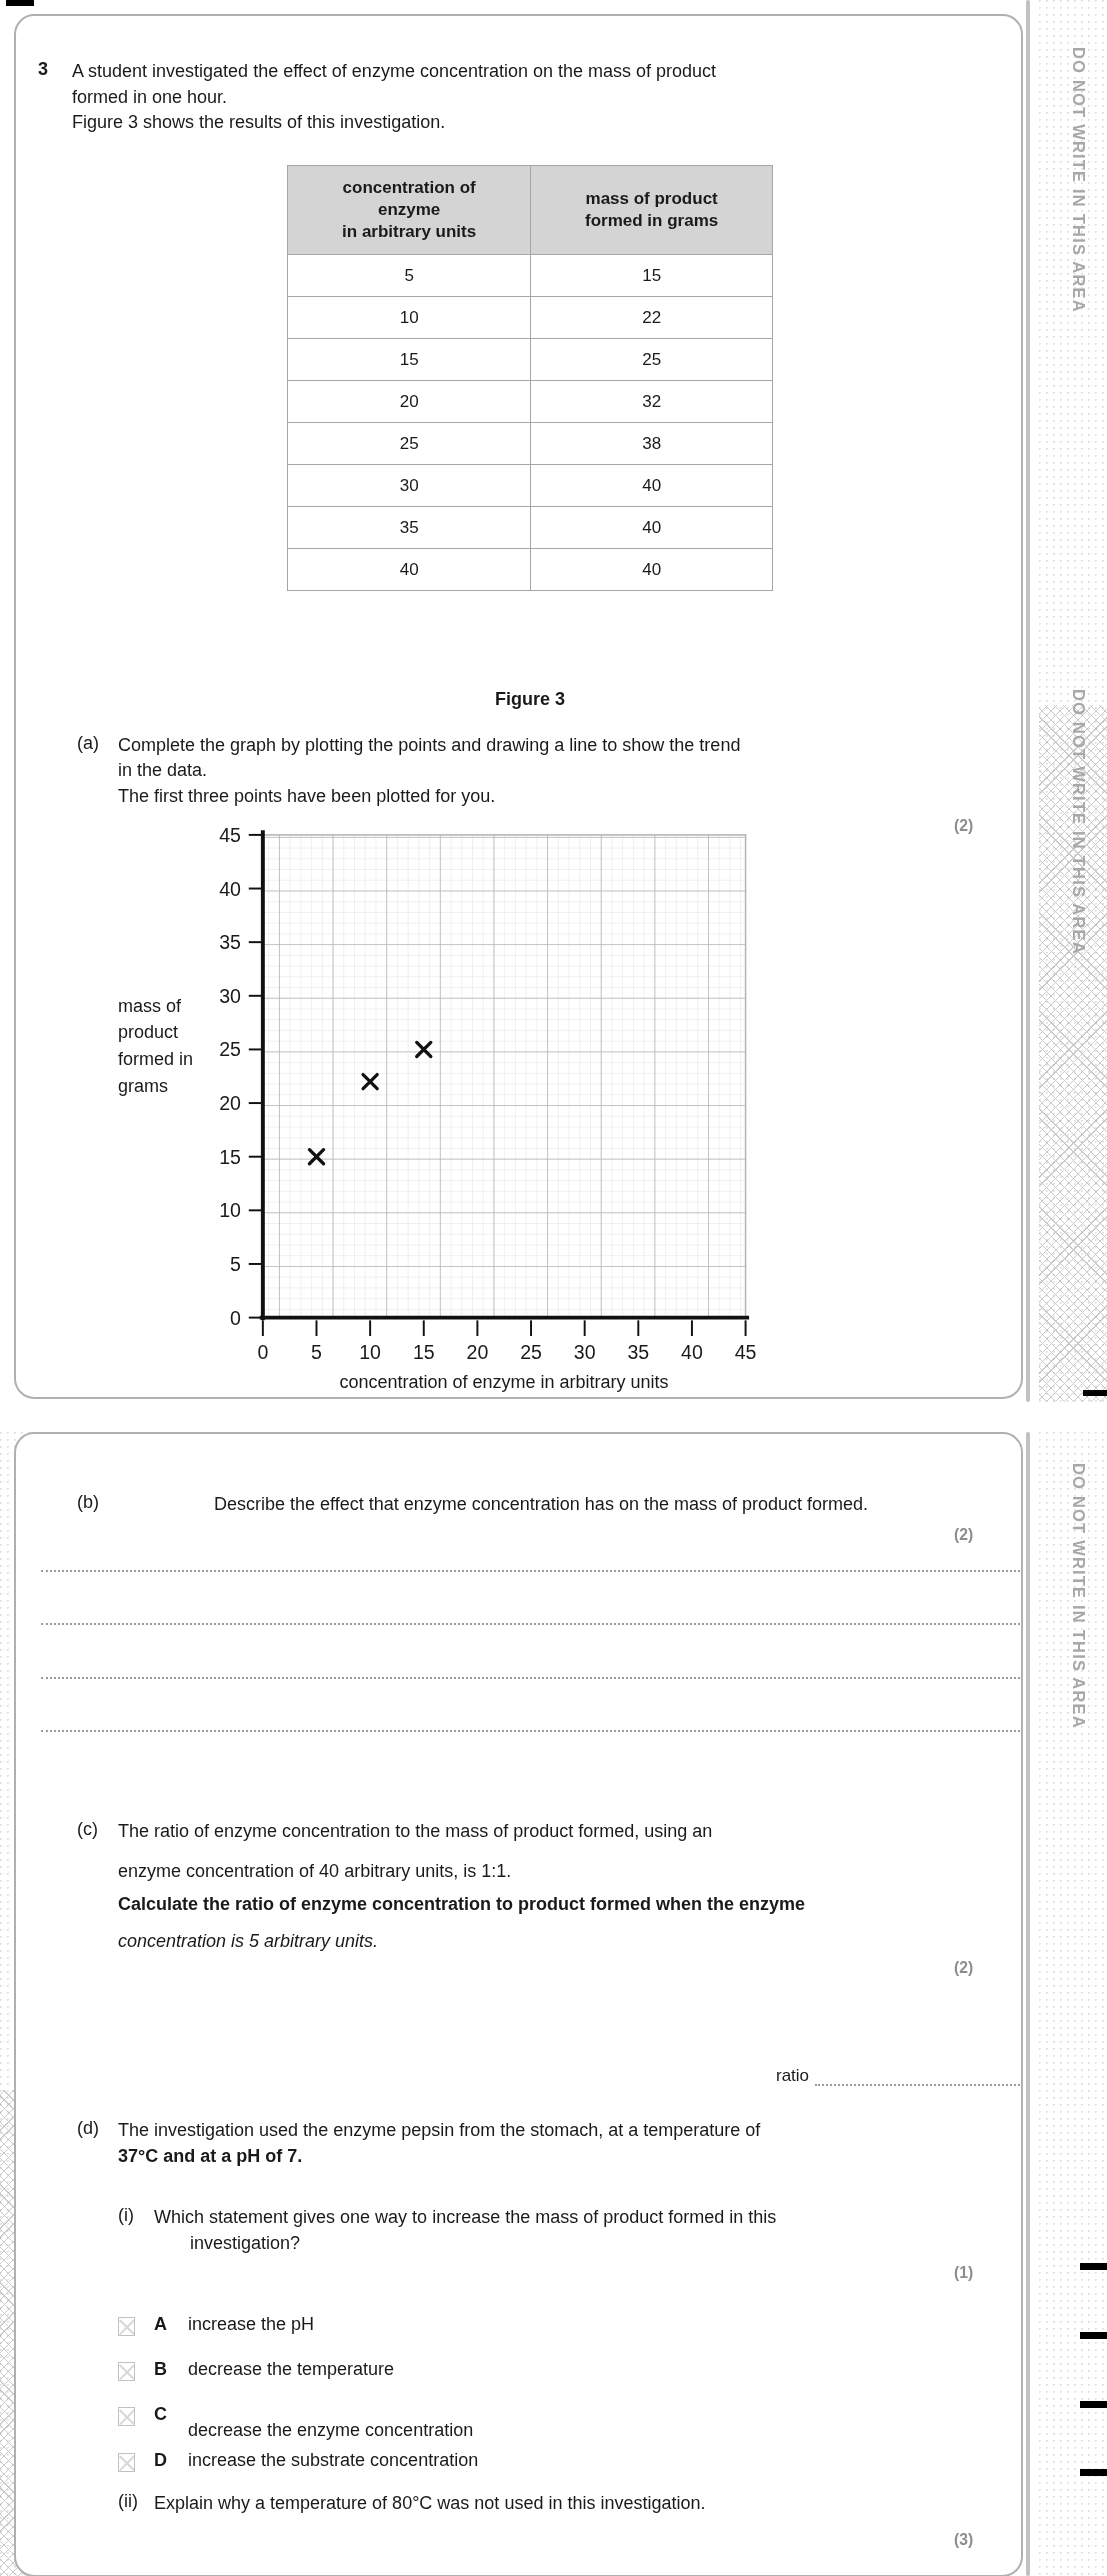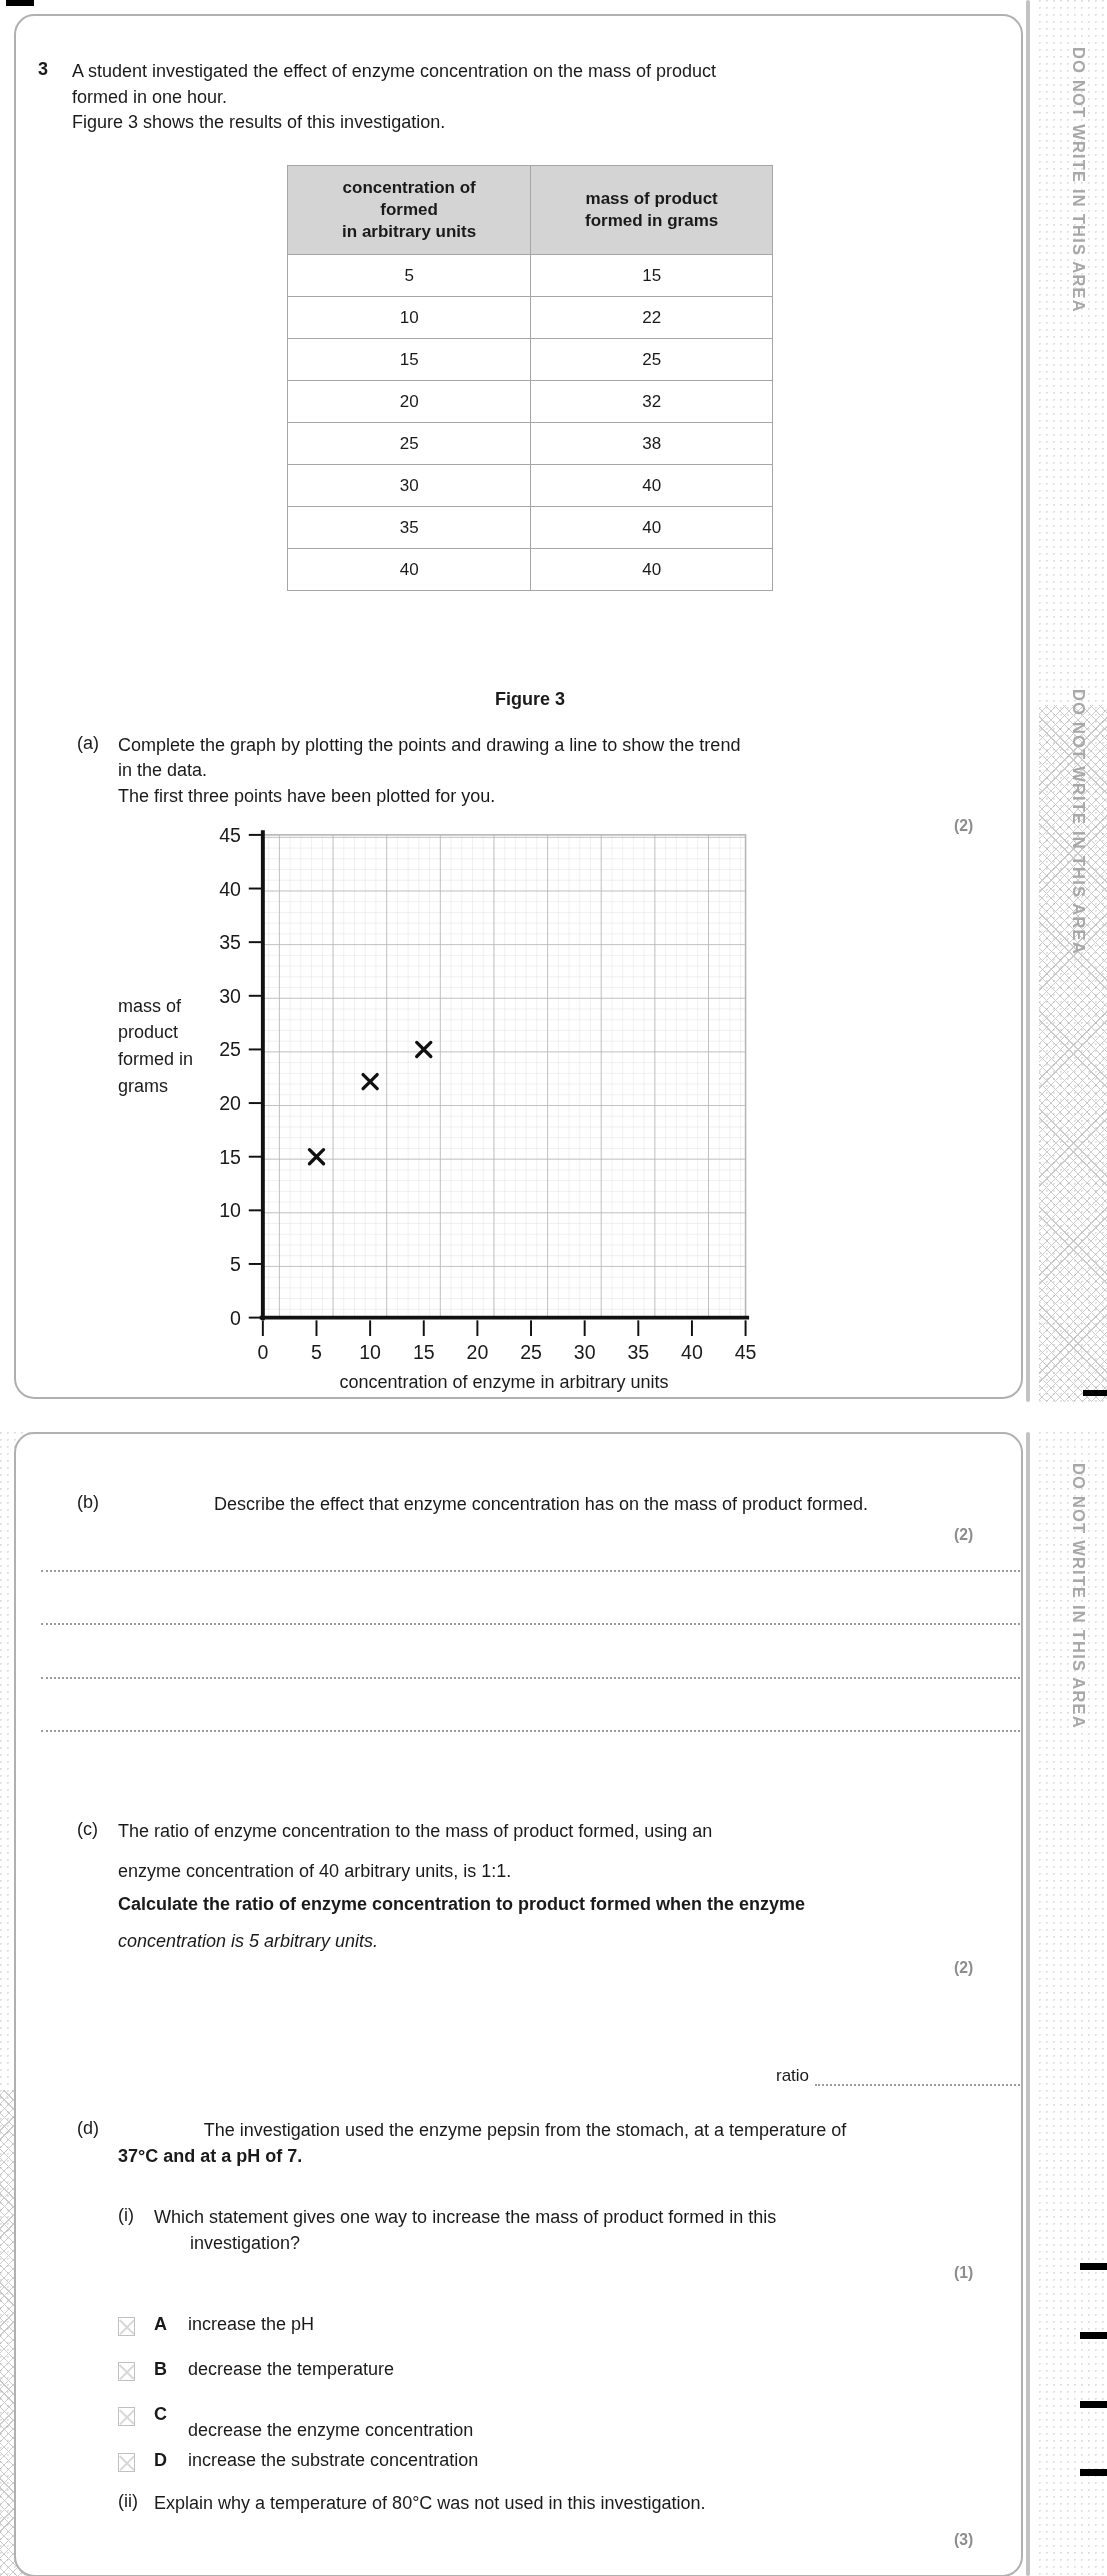--- a/index.html
+++ b/index.html
@@ -209,21 +209,21 @@
 <div class="qnum" style="left:38px; top:59px;">3</div>
 <div class="qtext" style="left:72px; top:59px; width:862px;">A student investigated the effect of enzyme concentration on the mass of product</div>
 <div class="qtext" style="left:72px; top:85px; width:862px;">formed in one hour.</div>
 <div class="qtext" style="left:72px; top:110px; width:862px;">Figure 3 shows the results of this investigation.</div>
 
 <table id="results-table">
   <thead>
     <tr>
       <th>
         <span>concentration of</span><br>
-        <span>formed</span><br>
+        <span>enzyme</span><br>
         <span>in arbitrary units</span>
       </th>
       <th>
         <span>mass of product</span><br>
         <span>formed in grams</span>
       </th>
     </tr>
   </thead>
   <tbody id="results-body">
       <tr>
@@ -378,21 +378,21 @@
 <div class="qtext" style="left:118px; top:1819px; width:846px;">The ratio of enzyme concentration to the mass of product formed, using an</div>
 <div class="qtext" style="left:118px; top:1845px; width:846px;margin-top:14px;">enzyme concentration of 40 arbitrary units, is 1:1.</div>
 <div class="qtext" style="left:118px; top:1892px; width:846px;font-weight:bold;">Calculate the ratio of enzyme concentration to product formed when the enzyme</div>
 <div class="qtext" style="left:118px; top:1929px; width:846px;font-style:italic;">concentration is 5 arbitrary units.</div>
 <div class="marks" style="left:954px; top:1959px;">(2)</div>
 
 <div class="ratio-label" style="left:776px; top:2066px;">ratio</div>
 <div class="answer-line" style="left:815px; top:2084px; width:205px;"></div>
 
 <div class="partlabel" style="left:77px; top:2118px;">(d)</div>
-<div class="qtext" style="left:102px; top:2118px; width:846px;text-align:center;">The investigation used the enzyme pepsin from the stomach, at a temperature of</div>
+<div class="qtext" style="left:118px; top:2118px; width:846px;">The investigation used the enzyme pepsin from the stomach, at a temperature of</div>
 <div class="qtext" style="left:118px; top:2144px; width:846px;font-weight:bold;">37°C and at a pH of 7.</div>
 
 <div class="partlabel" style="left:118px; top:2205px;">(i)</div>
 <div class="qtext" style="left:154px; top:2205px; width:815px;">Which statement gives one way to increase the mass of product formed in this</div>
 <div class="qtext" style="left:154px; top:2231px; width:815px;margin-left:36px;">investigation?</div>
 <div class="marks" style="left:954px; top:2264px;">(1)</div>
 
 <div id="mc-options">
     <div class="mc-row" style="left: 0px; top: 2314px; position: absolute; width: 979px; height: 31px;">
       <span class="mc-box" style="left: 118px; top: 3.1px;"></span>

